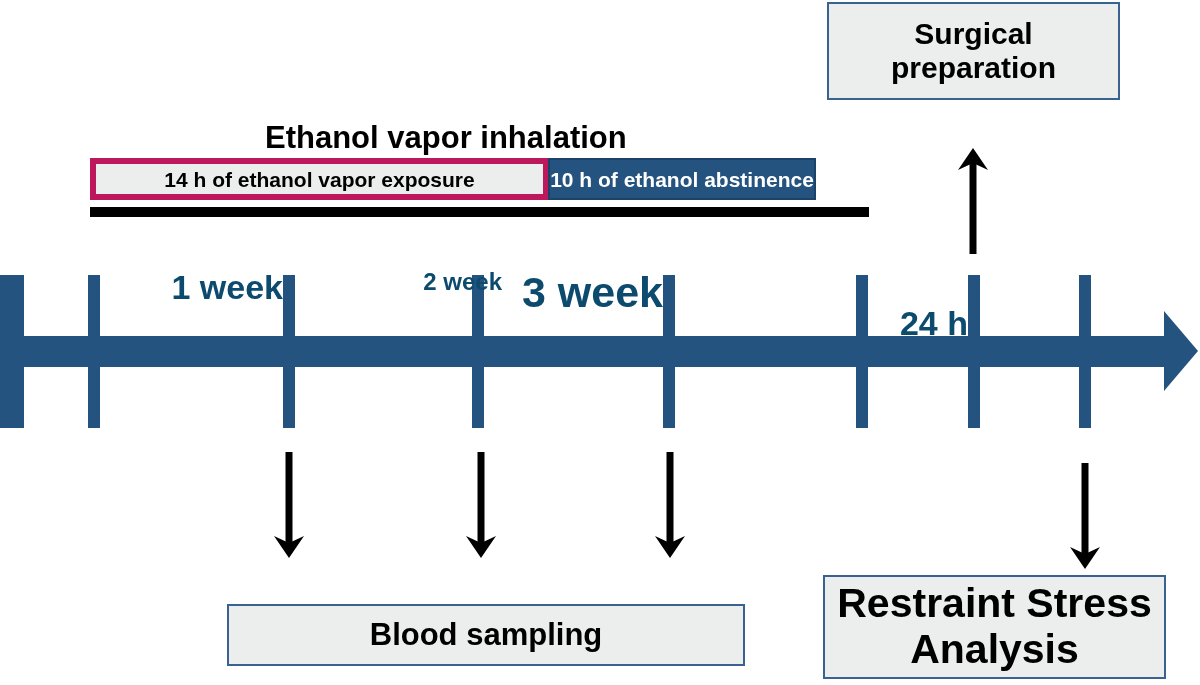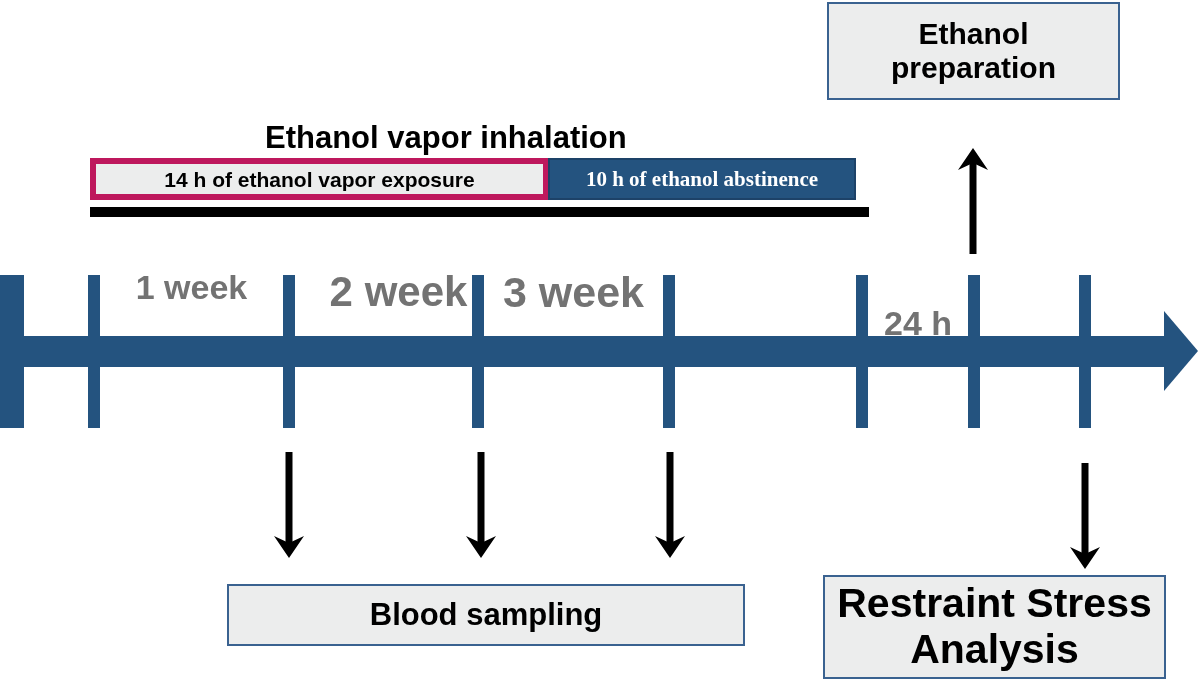--- a/index.html
+++ b/index.html
@@ -84,67 +84,67 @@
     position: absolute;
     background: #24537f;
   }
   .tl-endcap {
     position: absolute;
     background: #24537f;
   }
   .tl-label {
     position: absolute;
     font-weight: bold;
-    color: #737373;
-    text-align: center;
+    color: #0c4a6e;
+    text-align: right;
     white-space: nowrap;
   }
 
   
   .conn {
     position: absolute;
   }
   .conn svg { display: block; }
 </style>
 </head>
 <body>
 
 <div id="canvas">
 
   <div class="callout" style="left:827px; top:2px; width:293px; height:98px; font-size:30px;">
-    <span>Ethanol
+    <span>Surgical
 preparation</span>
   </div>
 
   <div class="section-title" style="left:265px; top:96px; font-size:31px;">Ethanol vapor inhalation</div>
 
   <div class="evbar evbar-exposure" style="left:90px; top:158px; width:459px; height:42px;">
     <span>14 h of ethanol vapor exposure</span>
   </div>
-  <div class="evbar evbar-abstinence" style="left:548px; top:158px; width:308px; height:42px;font-family:Liberation Serif, serif;">
+  <div class="evbar evbar-abstinence" style="left:548px; top:158px; width:268px; height:42px;">
     <span>10 h of ethanol abstinence</span>
   </div>
 
   <div class="blackbar" style="left:90px; top:207px; width:779px; height:10px;"></div>
 
   <div class="tl-shaft" style="left:0px; top:336px; width:1166px; height:31px;"></div>
   <div class="tl-head" style="left:1164px; top:311px;"></div>
 
   <div class="tl-endcap" style="left:0px; top:275px; width:24px; height:153px;"></div>
 
   <div class="tl-tick" style="left:88px; top:275px; width:12px; height:153px;"></div>
   <div class="tl-tick" style="left:283px; top:275px; width:12px; height:153px;"></div>
   <div class="tl-tick" style="left:472px; top:275px; width:12px; height:153px;"></div>
   <div class="tl-tick" style="left:663px; top:275px; width:12px; height:153px;"></div>
   <div class="tl-tick" style="left:856px; top:275px; width:12px; height:153px;"></div>
   <div class="tl-tick" style="left:968px; top:275px; width:12px; height:153px;"></div>
   <div class="tl-tick" style="left:1079px; top:275px; width:12px; height:153px;"></div>
 
   <div class="tl-label" style="left:100px; top:268px; width:183px; font-size:34px;">1 week</div>
-  <div class="tl-label" style="left:295px; top:268px; width:207px; font-size:42px;">2 week</div>
+  <div class="tl-label" style="left:295px; top:268px; width:207px; font-size:24px;">2 week</div>
   <div class="tl-label" style="left:484px; top:268px; width:179px; font-size:43px;">3 week</div>
   <div class="tl-label" style="left:868px; top:268px; width:100px; font-size:34px;margin-top:36px;">24 h</div>
 
   <div class="conn" style="left:955px; top:148px; width:36px; height:106px;">
     <svg width="36" height="106" viewBox="0 0 36 106">
       <line x1="18" y1="106" x2="18" y2="10" stroke="#000000" stroke-width="7"></line>
       <path d="M18 0 L33 22 L18 15 L3 22 Z" fill="#000000"></path>
     </svg>
   </div>
 
@@ -167,21 +167,21 @@
     </svg>
   </div>
 
   <div class="conn" style="left:1067px; top:463px; width:36px; height:106px;">
     <svg width="36" height="106" viewBox="0 0 36 106">
       <line x1="18" y1="0" x2="18" y2="96" stroke="#000000" stroke-width="7"></line>
       <path d="M18 106 L33 84 L18 91 L3 84 Z" fill="#000000"></path>
     </svg>
   </div>
 
-  <div class="callout" style="left:227px; top:584px; width:518px; height:62px; font-size:31px;">
+  <div class="callout" style="left:227px; top:604px; width:518px; height:62px; font-size:31px;">
     <span>Blood sampling</span>
   </div>
 
   <div class="callout" style="left:823px; top:575px; width:343px; height:104px; font-size:41px;">
     <span>Restraint Stress
 Analysis</span>
   </div>
 
 </div>
 

